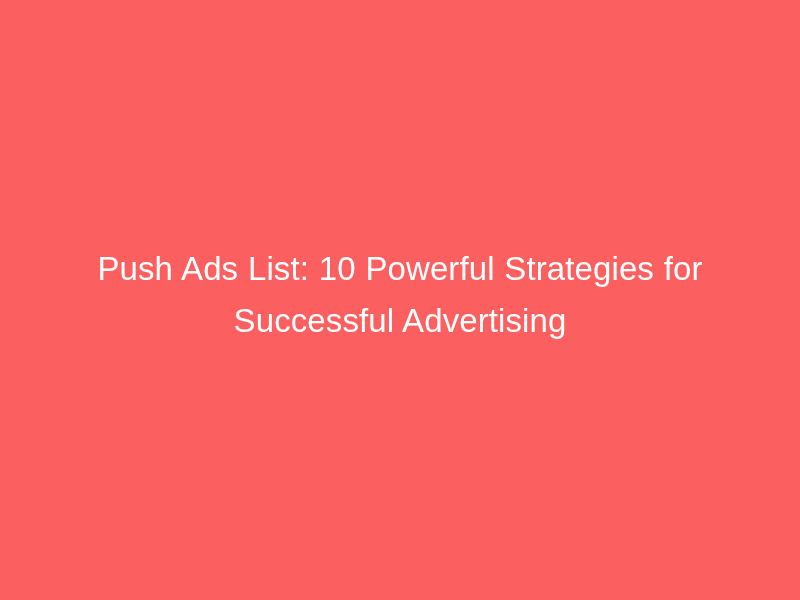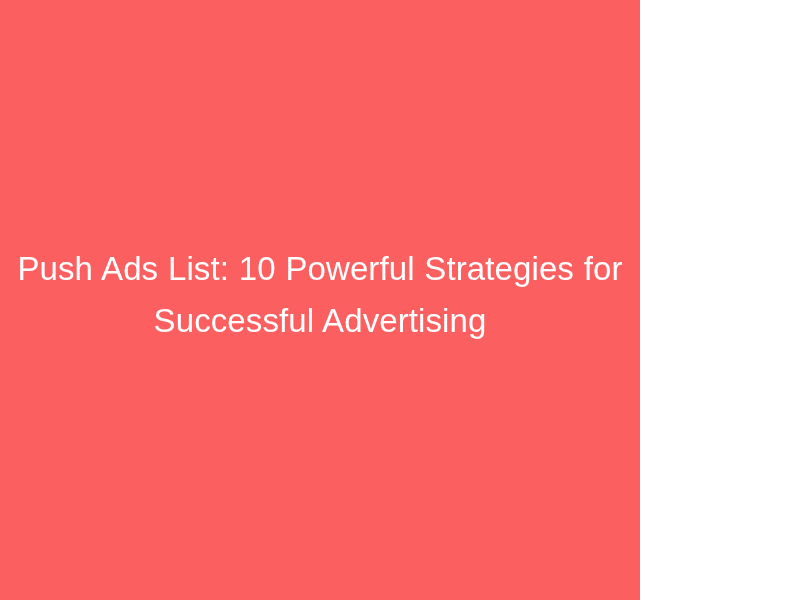--- a/index.html
+++ b/index.html
@@ -11,21 +11,21 @@
   body {
     width: 800px;
     height: 600px;
     overflow: hidden;
     font-family: "Liberation Sans", sans-serif;
   }
 
   #hero-banner {
     position: relative;
     box-sizing: border-box;
-    width: 640px;
+    width: 800px;
     height: 600px;
     background-color: #fc5f5f;
     display: flex;
     align-items: center;
     justify-content: center;
     overflow: hidden;
   }
 
   #title-block {
     width: 640px;

